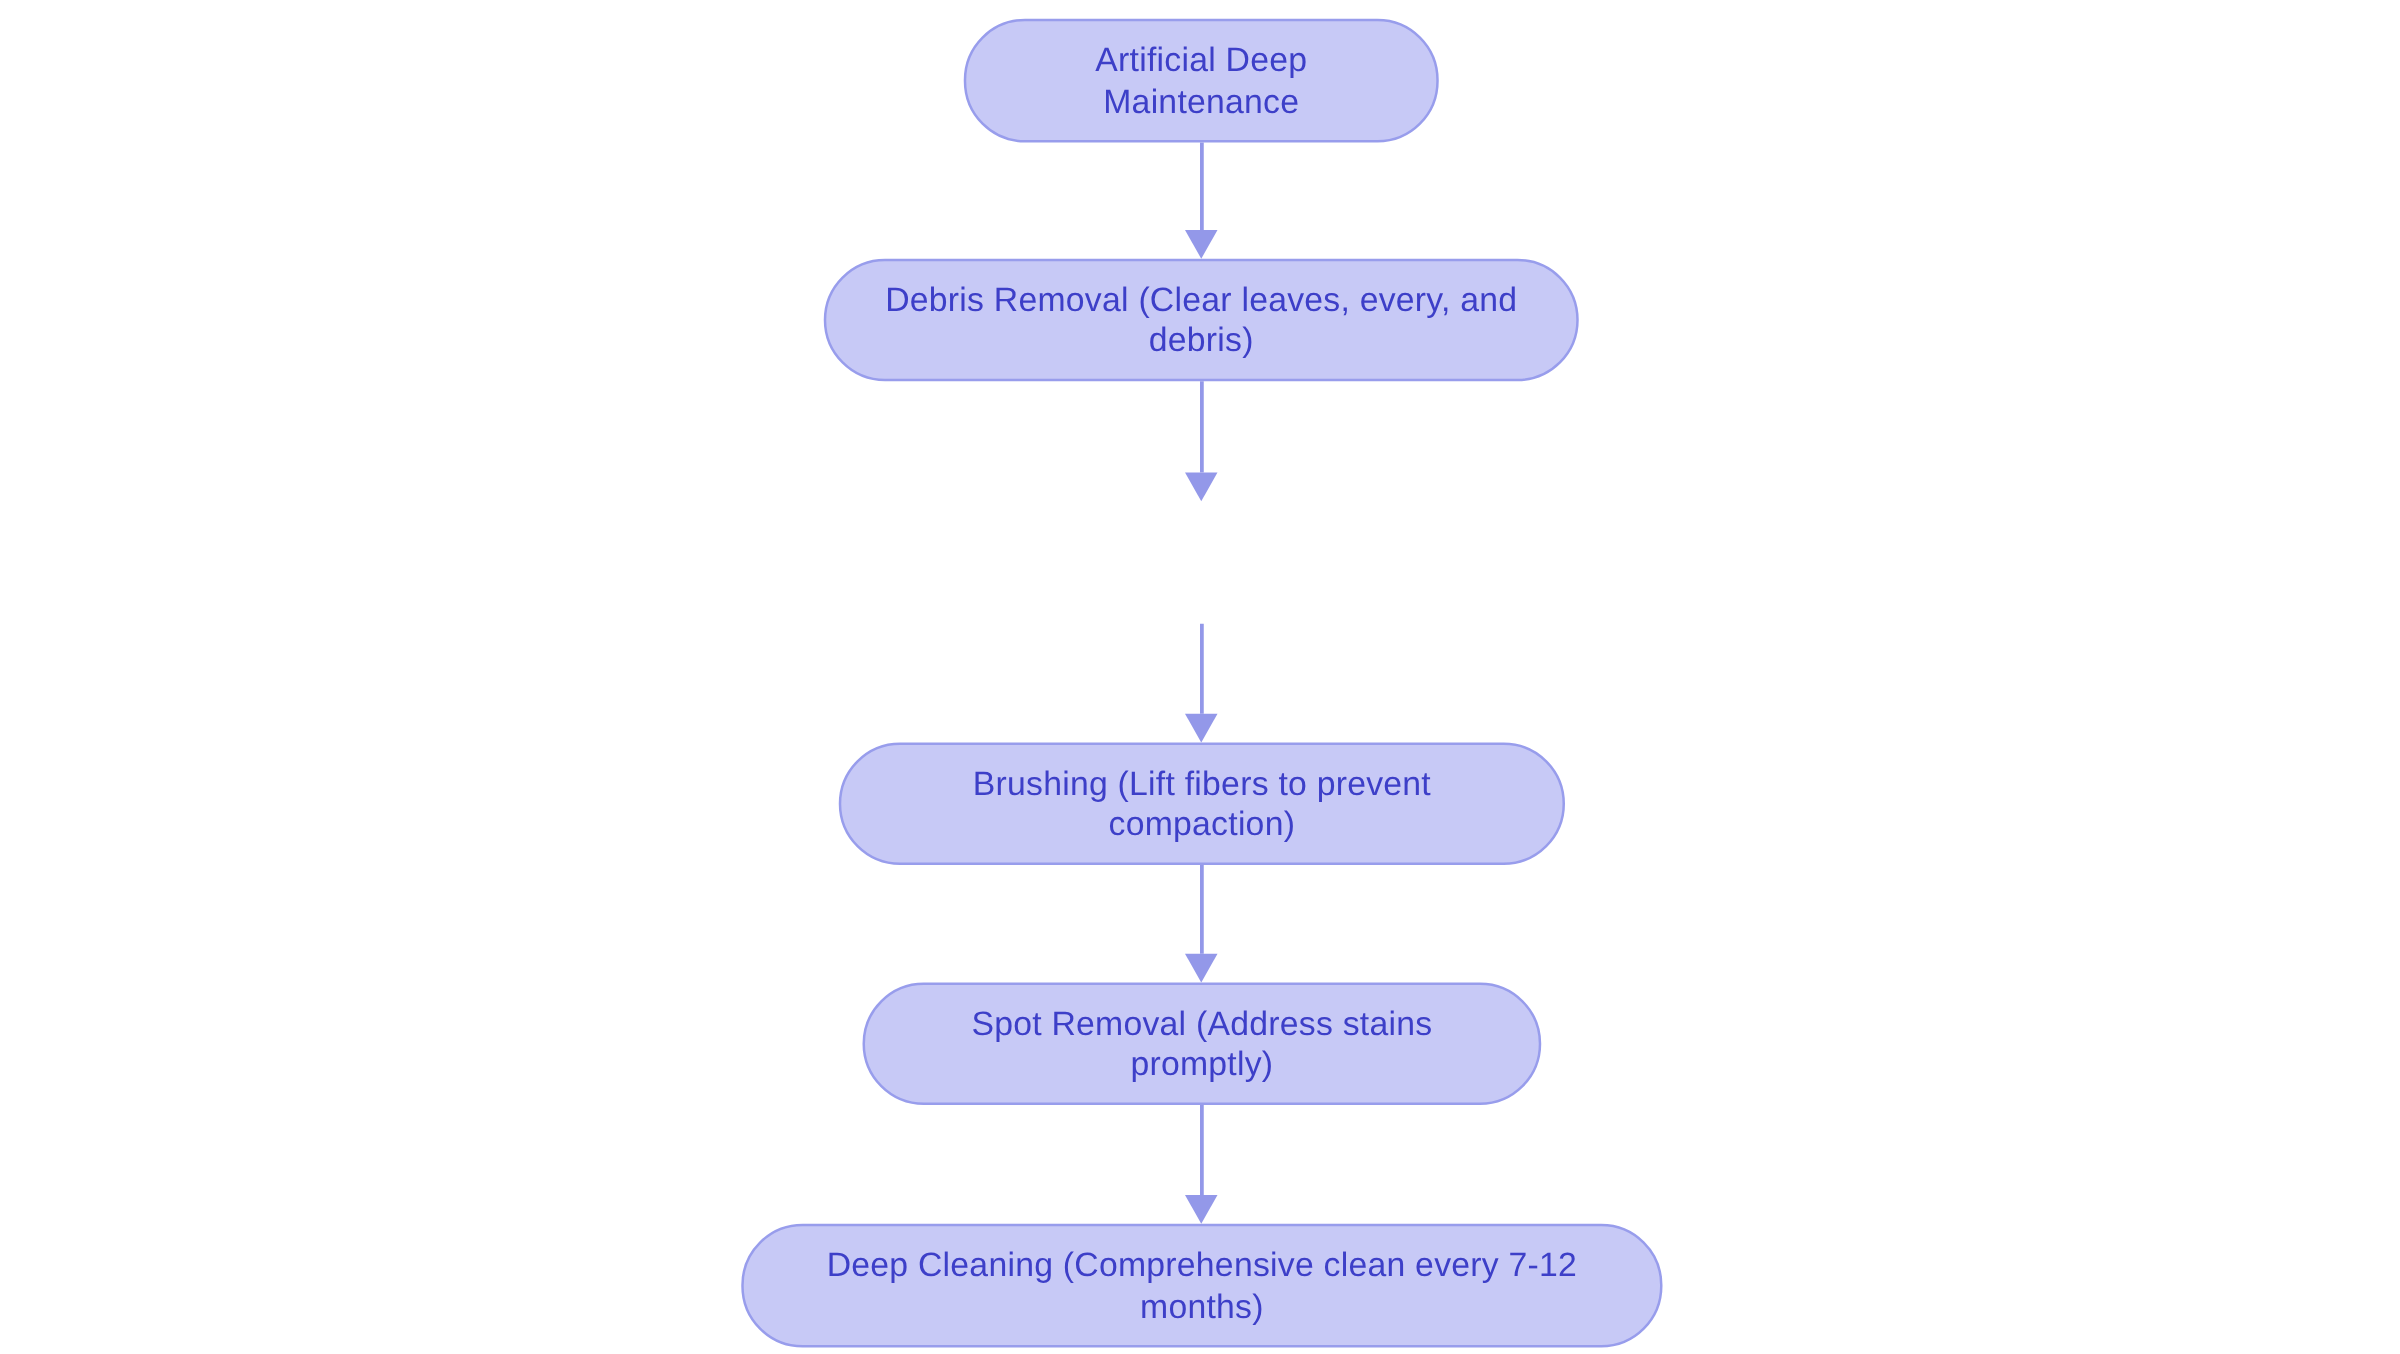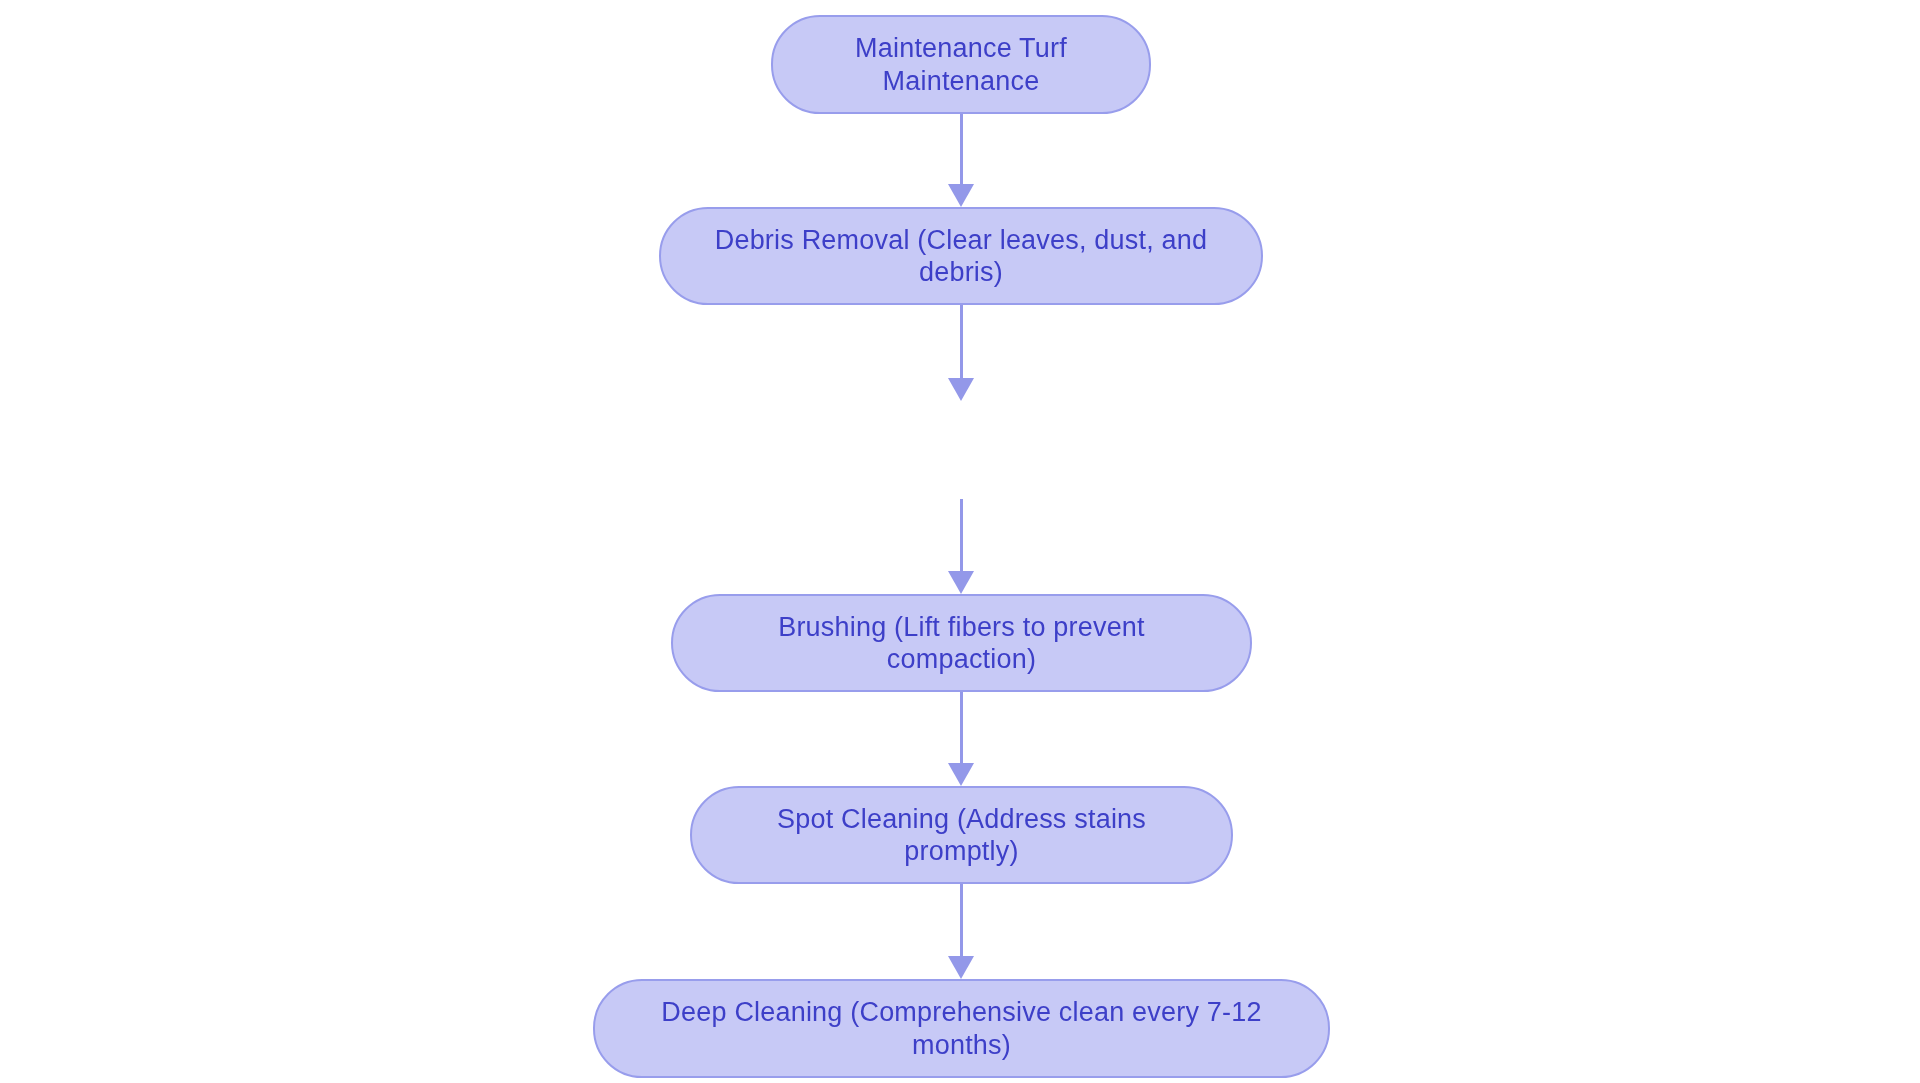--- a/index.html
+++ b/index.html
@@ -64,48 +64,48 @@
     border-left: 13px solid transparent;
     border-right: 13px solid transparent;
     border-top: 23px solid #9398e9;
   }
 </style>
 </head>
 <body>
 
 <div class="canvas">
 
-  <div class="node n1">Maintenance Turf Maintenance</div>
+  <div class="node n1">Artificial Deep Maintenance</div>
 
   <div class="arrow a1">
     <span class="shaft"></span>
     <span class="head"></span>
   </div>
 
-  <div class="node n2">Debris Removal (Clear leaves, dust, and debris)</div>
+  <div class="node n2">Debris Removal (Clear leaves, every, and debris)</div>
 
   <div class="arrow a2">
     <span class="shaft"></span>
     <span class="head"></span>
   </div>
 
 
   <div class="arrow a3">
     <span class="shaft"></span>
     <span class="head"></span>
   </div>
 
   <div class="node n4">Brushing (Lift fibers to prevent compaction)</div>
 
   <div class="arrow a4">
     <span class="shaft"></span>
     <span class="head"></span>
   </div>
 
-  <div class="node n5">Spot Cleaning (Address stains promptly)</div>
+  <div class="node n5">Spot Removal (Address stains promptly)</div>
 
   <div class="arrow a5">
     <span class="shaft"></span>
     <span class="head"></span>
   </div>
 
   <div class="node n6">Deep Cleaning (Comprehensive clean every 7-12 months)</div>
 
 </div>
 

